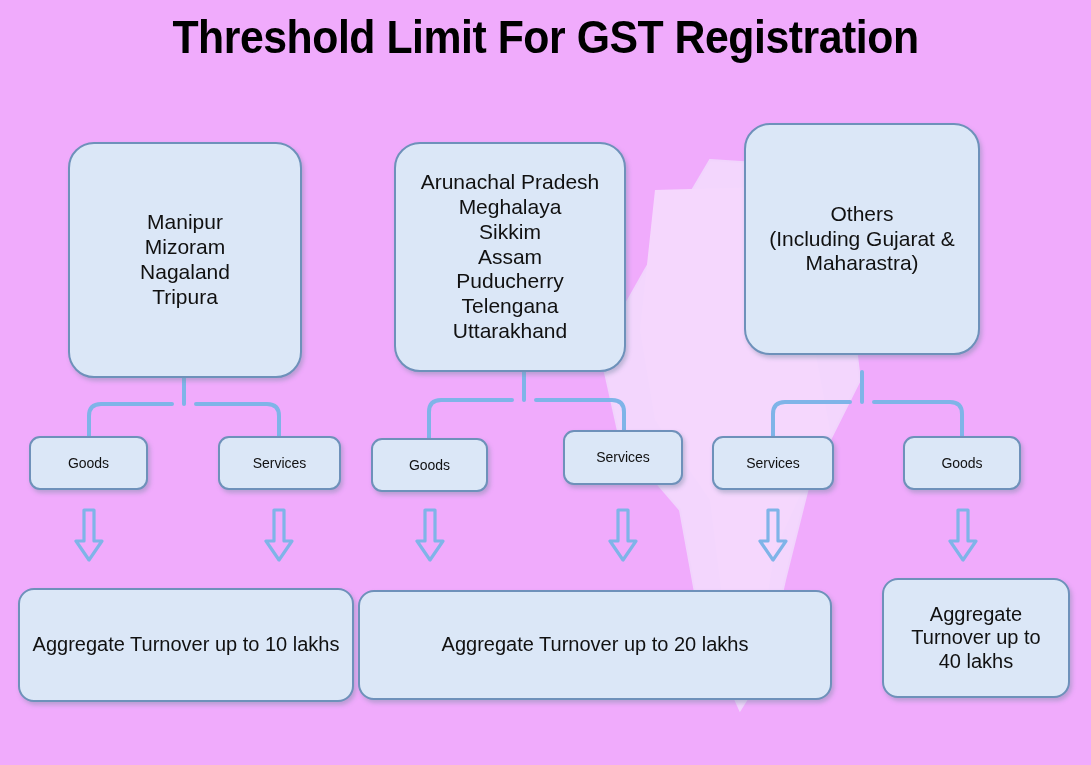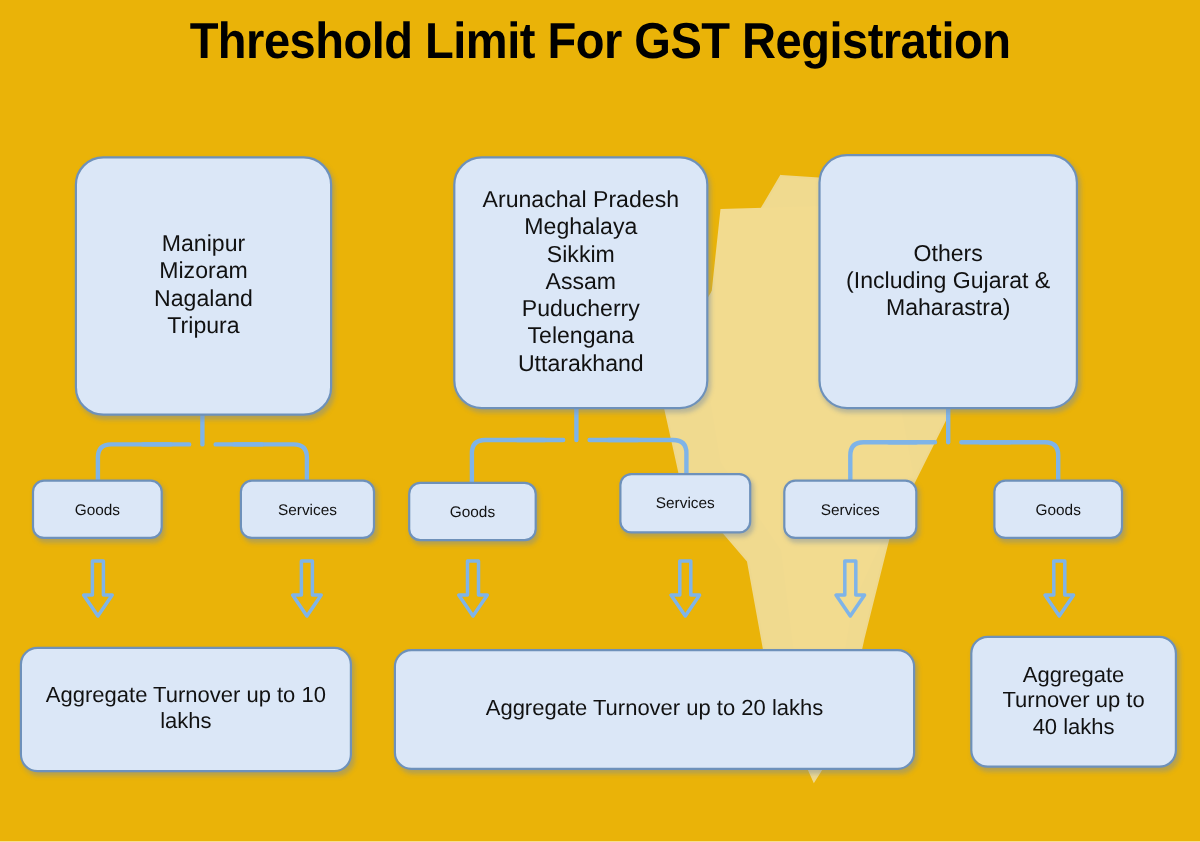--- a/index.html
+++ b/index.html
@@ -1,21 +1,21 @@
 <!DOCTYPE html>
 <html><head>
 <meta charset="utf-8">
 <style>
   html,body{margin:0;padding:0;background:#ffffff;}
   body{
     width:1091px;height:765px;
     font-family:"Liberation Sans", sans-serif;
     overflow:hidden;position:relative;
   }
-  #stage{position:relative;width:1091px;height:765px;background:#eab308;overflow:hidden;}
+  #stage{position:relative;width:1091px;height:765px;background:#f0abfc;overflow:hidden;}
 
   
   .watermark{
     position:absolute;left:560px;top:150px;width:420px;height:600px;
     pointer-events:none;opacity:.55;
   }
 
   .title{
     position:absolute;left:0;top:10px;width:1091px;
     text-align:center;
@@ -87,29 +87,29 @@
       <path d="M808,402 L833,402"></path>
       <path d="M891,402 L918,402"></path>
     </g>
   </svg>
 
   <div class="box top" style="left:68px;top:142px;width:234px;height:236px;">Manipur
 Mizoram
 Nagaland
 Tripura</div>
 
-  <div class="box top" style="left:412px;top:142px;width:232px;height:230px;">Arunachal Pradesh
+  <div class="box top" style="left:394px;top:142px;width:232px;height:230px;">Arunachal Pradesh
 Meghalaya
 Sikkim
 Assam
 Puducherry
 Telengana
 Uttarakhand</div>
 
-  <div class="box top" style="left:744px;top:140px;width:236px;height:232px;">Others
+  <div class="box top" style="left:744px;top:123px;width:236px;height:232px;">Others
 (Including Gujarat &amp;
 Maharastra)</div>
 
   <div class="box mid" style="left:29px;top:436px;width:119px;height:54px;">Goods</div>
 
   <div class="box mid" style="left:218px;top:436px;width:123px;height:54px;">Services</div>
 
   <div class="box mid" style="left:371px;top:438px;width:117px;height:54px;">Goods</div>
 
   <div class="box mid" style="left:563px;top:430px;width:120px;height:55px;">Services</div>
@@ -130,20 +130,20 @@
   <svg class="arrow" style="left:608px;top:508px;" width="30" height="60" viewBox="0 0 30 60">
     <path d="M10,2 L20,2 L20,33 L28,33 L15,52 L2,33 L10,33 Z" fill="none" stroke="#7fb4e8" stroke-width="3.2" stroke-linejoin="round"></path>
   </svg>
   <svg class="arrow" style="left:758px;top:508px;" width="30" height="60" viewBox="0 0 30 60">
     <path d="M10,2 L20,2 L20,33 L28,33 L15,52 L2,33 L10,33 Z" fill="none" stroke="#7fb4e8" stroke-width="3.2" stroke-linejoin="round"></path>
   </svg>
   <svg class="arrow" style="left:948px;top:508px;" width="30" height="60" viewBox="0 0 30 60">
     <path d="M10,2 L20,2 L20,33 L28,33 L15,52 L2,33 L10,33 Z" fill="none" stroke="#7fb4e8" stroke-width="3.2" stroke-linejoin="round"></path>
   </svg>
 
-  <div class="box bot" style="left:18px;top:588px;width:302px;height:114px;padding:0 2px;">Aggregate Turnover up to 10 lakhs</div>
+  <div class="box bot" style="left:18px;top:588px;width:336px;height:114px;padding:0 2px;">Aggregate Turnover up to 10 lakhs</div>
 
   <div class="box bot" style="left:358px;top:590px;width:474px;height:110px;padding:16px 14px;">Aggregate Turnover up to 20 lakhs</div>
 
   <div class="box bot" style="left:882px;top:578px;width:188px;height:120px;padding:0 8px;">Aggregate Turnover up to
 40 lakhs</div>
 
 </div>
 
 </body></html>

